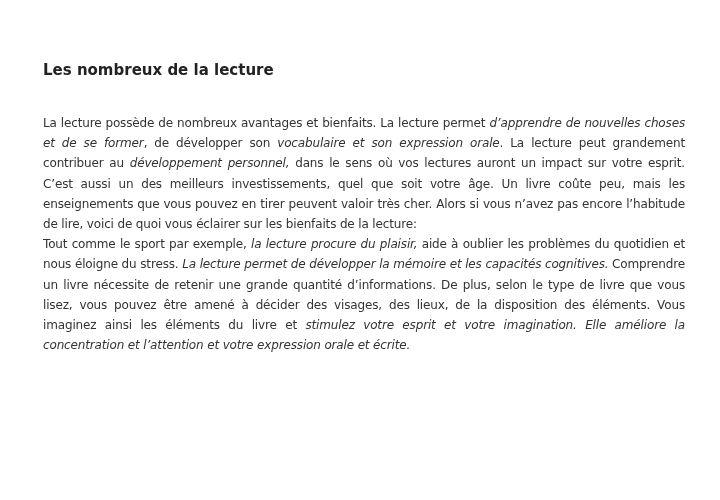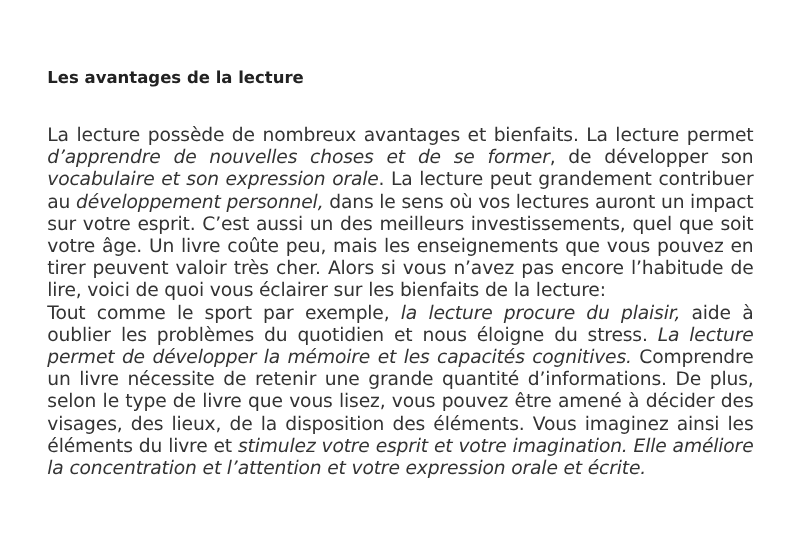--- a/index.html
+++ b/index.html
@@ -24,37 +24,37 @@
     .article-title {
       margin: 0;
       font-size: 15px;
       font-weight: bold;
       color: #222222;
       line-height: 24px;
       letter-spacing: 0px;
     }
     .para {
       margin: 0;
-      font-size: 17px;
+      font-size: 12px;
       line-height: 20.2px;
       text-align: justify;
       letter-spacing: -0.15px;
       word-spacing: 0px;
     }
     .para.first {
       margin-top: 31px;
     }
     .para.second {
     }
     .para em {
       font-style: italic;
     }
   </style>
 </head>
 <body>
 
 <div class="article">
-  <h2 class="article-title">Les avantages de la lecture</h2>
+  <h2 class="article-title">Les nombreux de la lecture</h2>
 
   <p class="para first"><span>La lecture possède de nombreux avantages et bienfaits. La lecture permet </span><em>d’apprendre de nouvelles choses et de se former</em><span>, de développer son </span><em>vocabulaire et son expression orale</em><span>. La lecture peut grandement contribuer au </span><em>développement personnel,</em><span> dans le sens où vos lectures auront un impact sur votre esprit. C’est aussi un des meilleurs investissements, quel que soit votre âge. Un livre coûte peu, mais les enseignements que vous pouvez en tirer peuvent valoir très cher. Alors si vous n’avez pas encore l’habitude de lire, voici de quoi vous éclairer sur les bienfaits de la lecture:</span></p>
 
   <p class="para second"><span>Tout comme le sport par exemple, </span><em>la lecture procure du plaisir,</em><span> aide à oublier les problèmes du quotidien et nous éloigne du stress. </span><em>La lecture permet de développer la mémoire et les capacités cognitives.</em><span> Comprendre un livre nécessite de retenir une grande quantité d’informations. De plus, selon le type de livre que vous lisez, vous pouvez être amené à décider des visages, des lieux, de la disposition des éléments. Vous imaginez ainsi les éléments du livre et </span><em>stimulez votre esprit et votre imagination. Elle améliore la concentration et l’attention et votre expression orale et écrite.</em></p>
 </div>
 
 </body></html>

